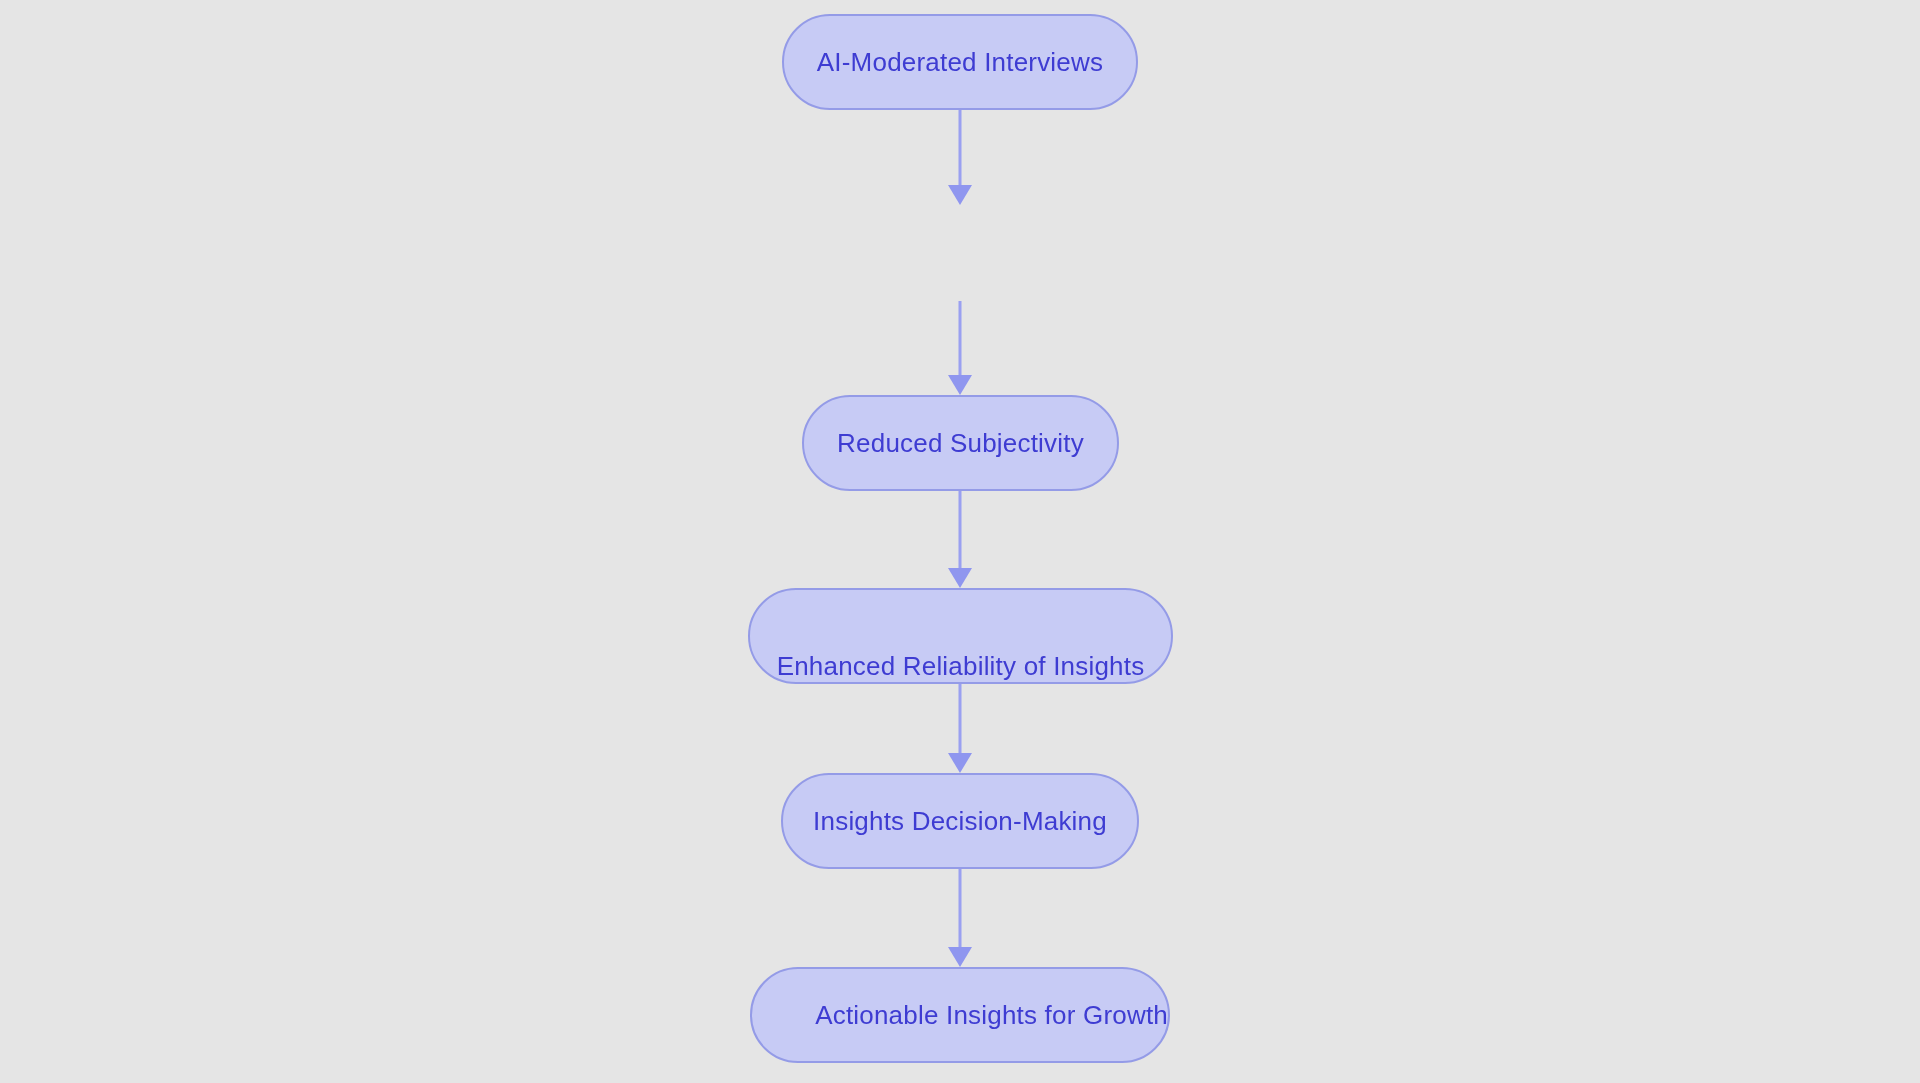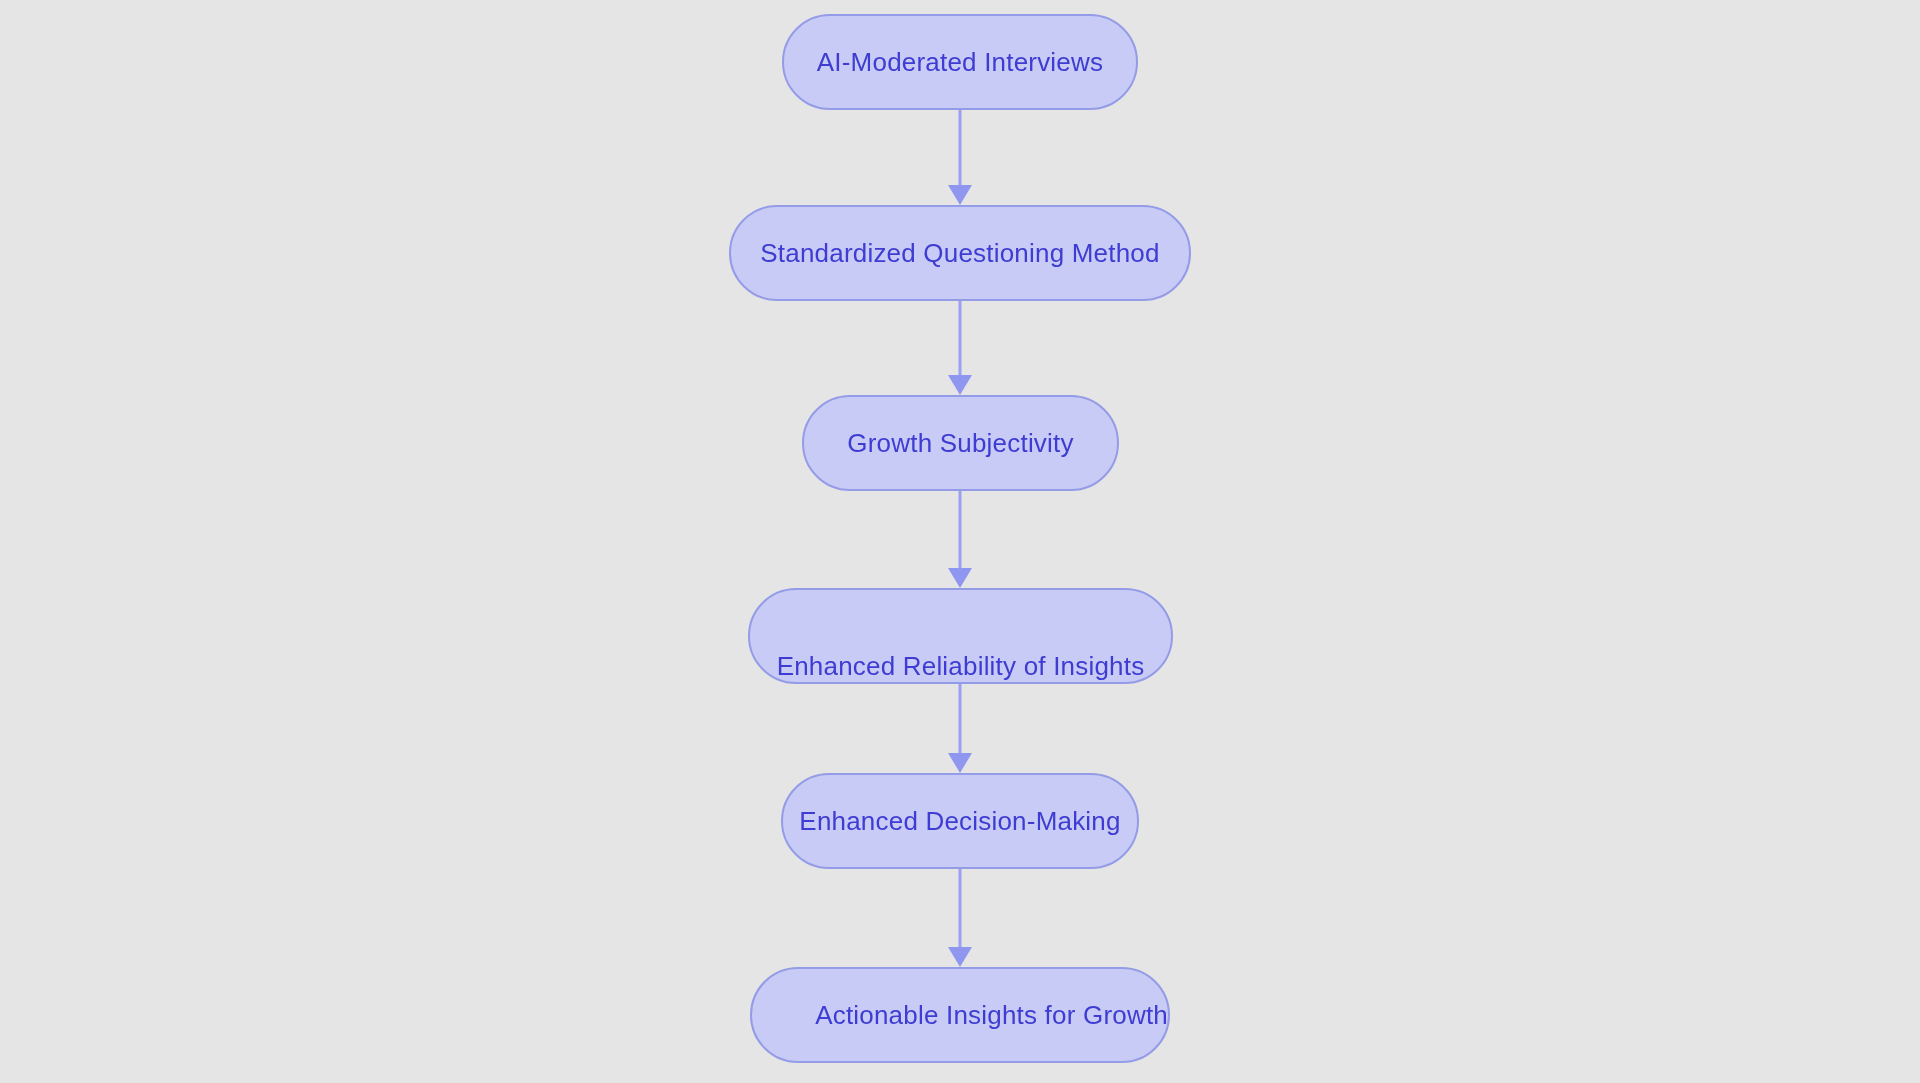--- a/index.html
+++ b/index.html
@@ -79,49 +79,46 @@
 
   <div class="node n1">
     <span class="node-label">AI-Moderated Interviews</span>
   </div>
 
   <div class="arrow a1">
     <span class="shaft"></span>
     <span class="head"></span>
   </div>
 
-  <div class="node n2">
-    <span class="node-label">Standardized Questioning Method</span>
-  </div>
 
   <div class="arrow a2">
     <span class="shaft"></span>
     <span class="head"></span>
   </div>
 
   <div class="node n3">
-    <span class="node-label">Growth Subjectivity</span>
+    <span class="node-label">Reduced Subjectivity</span>
   </div>
 
   <div class="arrow a3">
     <span class="shaft"></span>
     <span class="head"></span>
   </div>
 
   <div class="node n4">
     <span class="node-label">Enhanced Reliability of Insights</span>
   </div>
 
   <div class="arrow a4">
     <span class="shaft"></span>
     <span class="head"></span>
   </div>
 
   <div class="node n5">
-    <span class="node-label">Enhanced Decision-Making</span>
+    <span class="node-label">Insights Decision-Making</span>
   </div>
 
   <div class="arrow a5">
     <span class="shaft"></span>
     <span class="head"></span>
   </div>
 
   <div class="node n6">
     <span class="node-label">Actionable Insights for Growth</span>
   </div>

